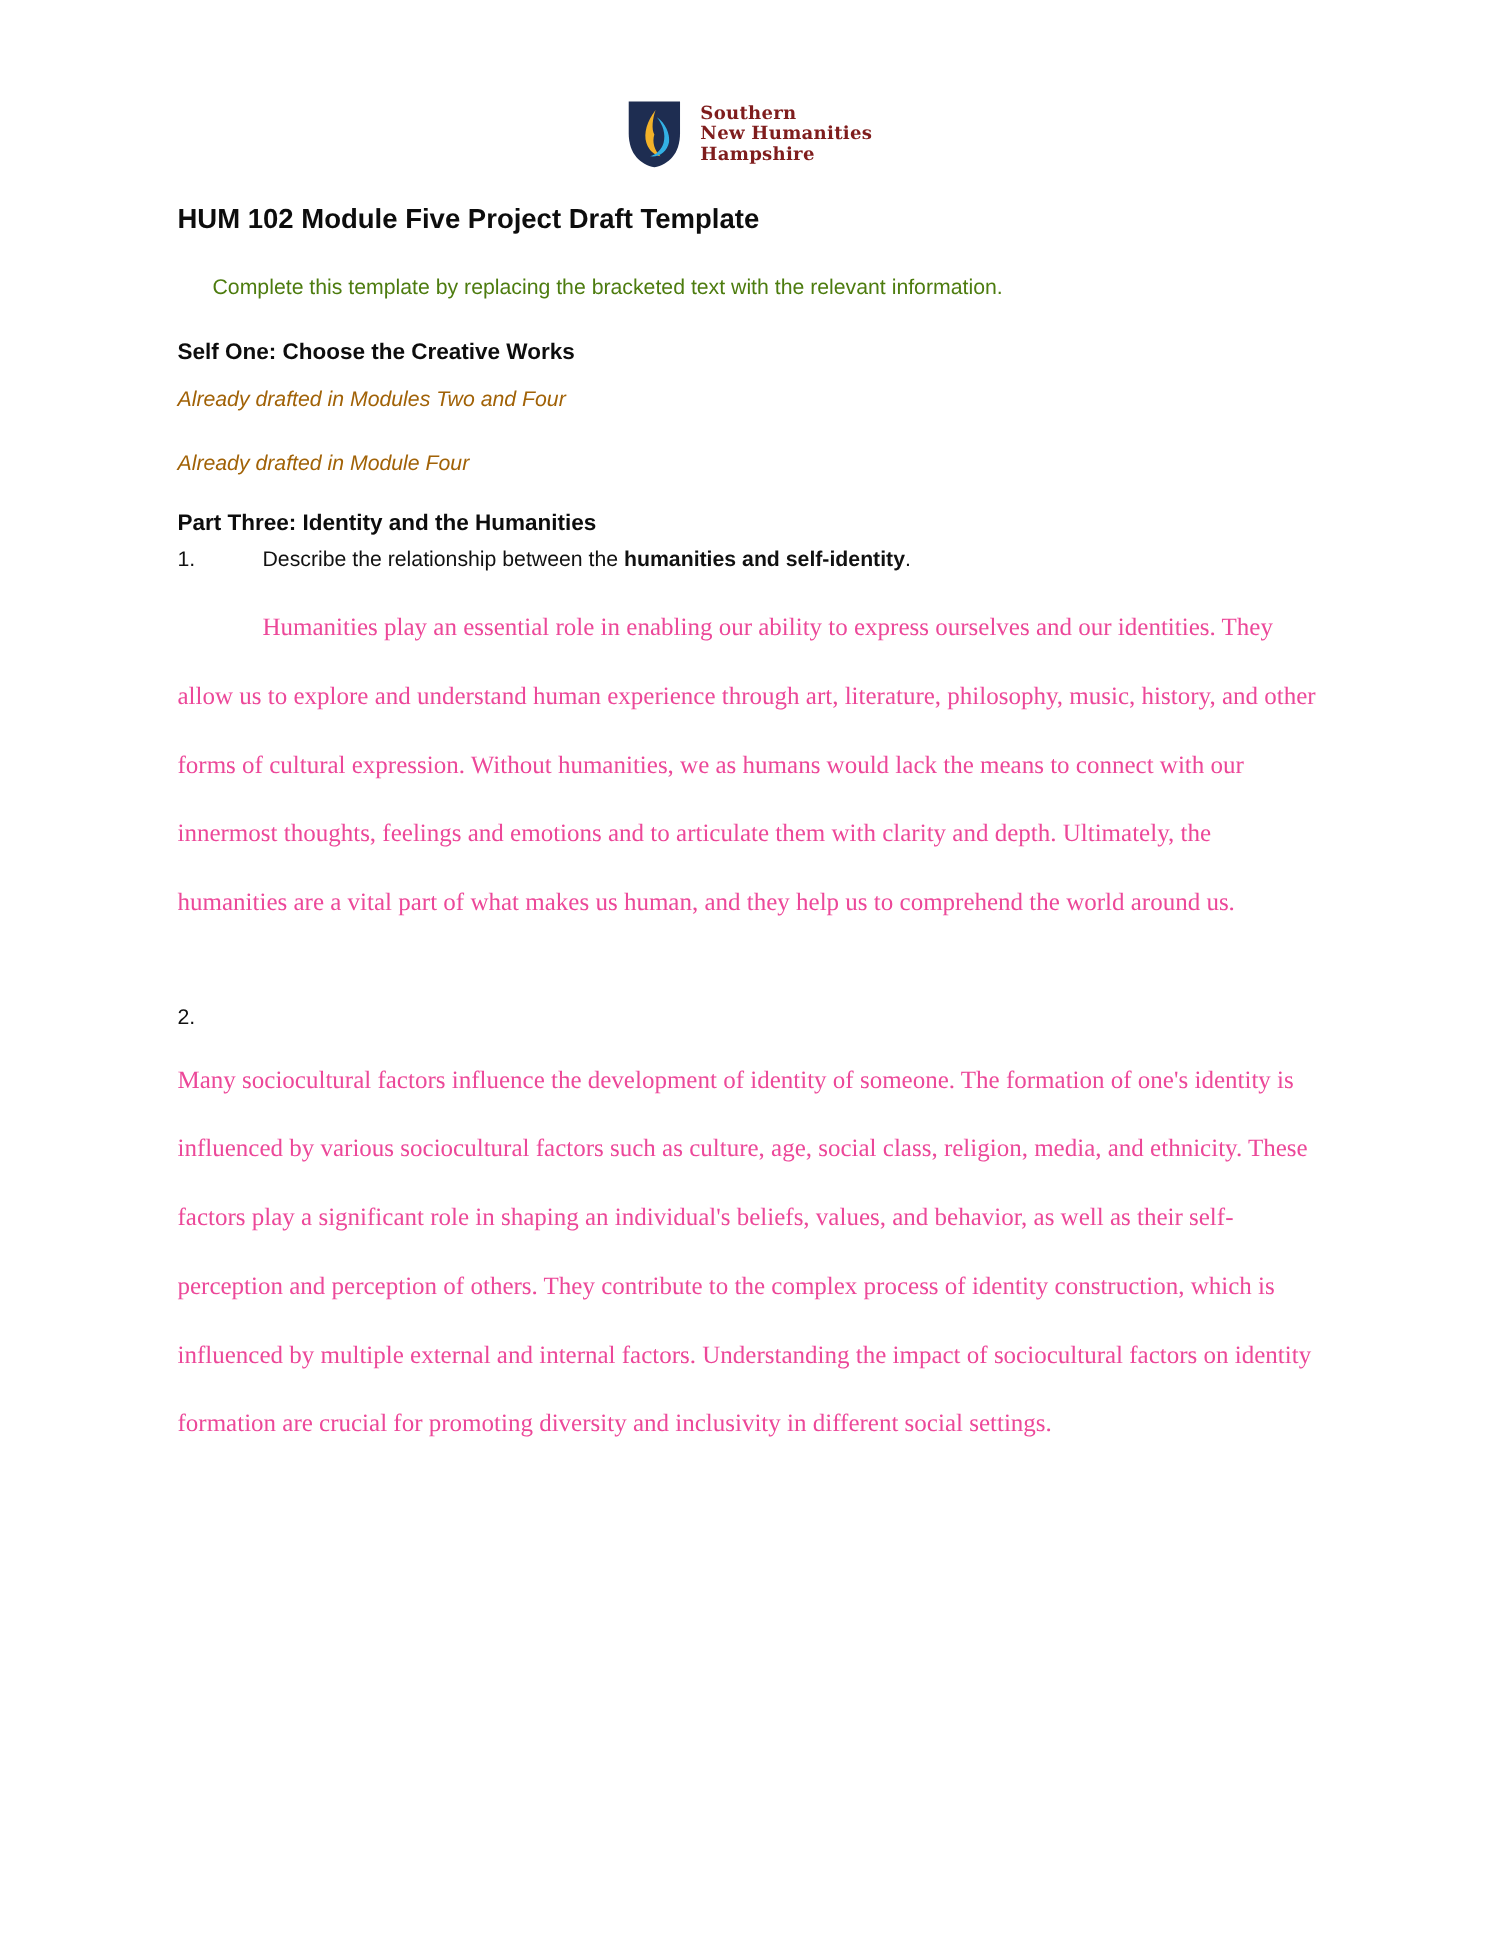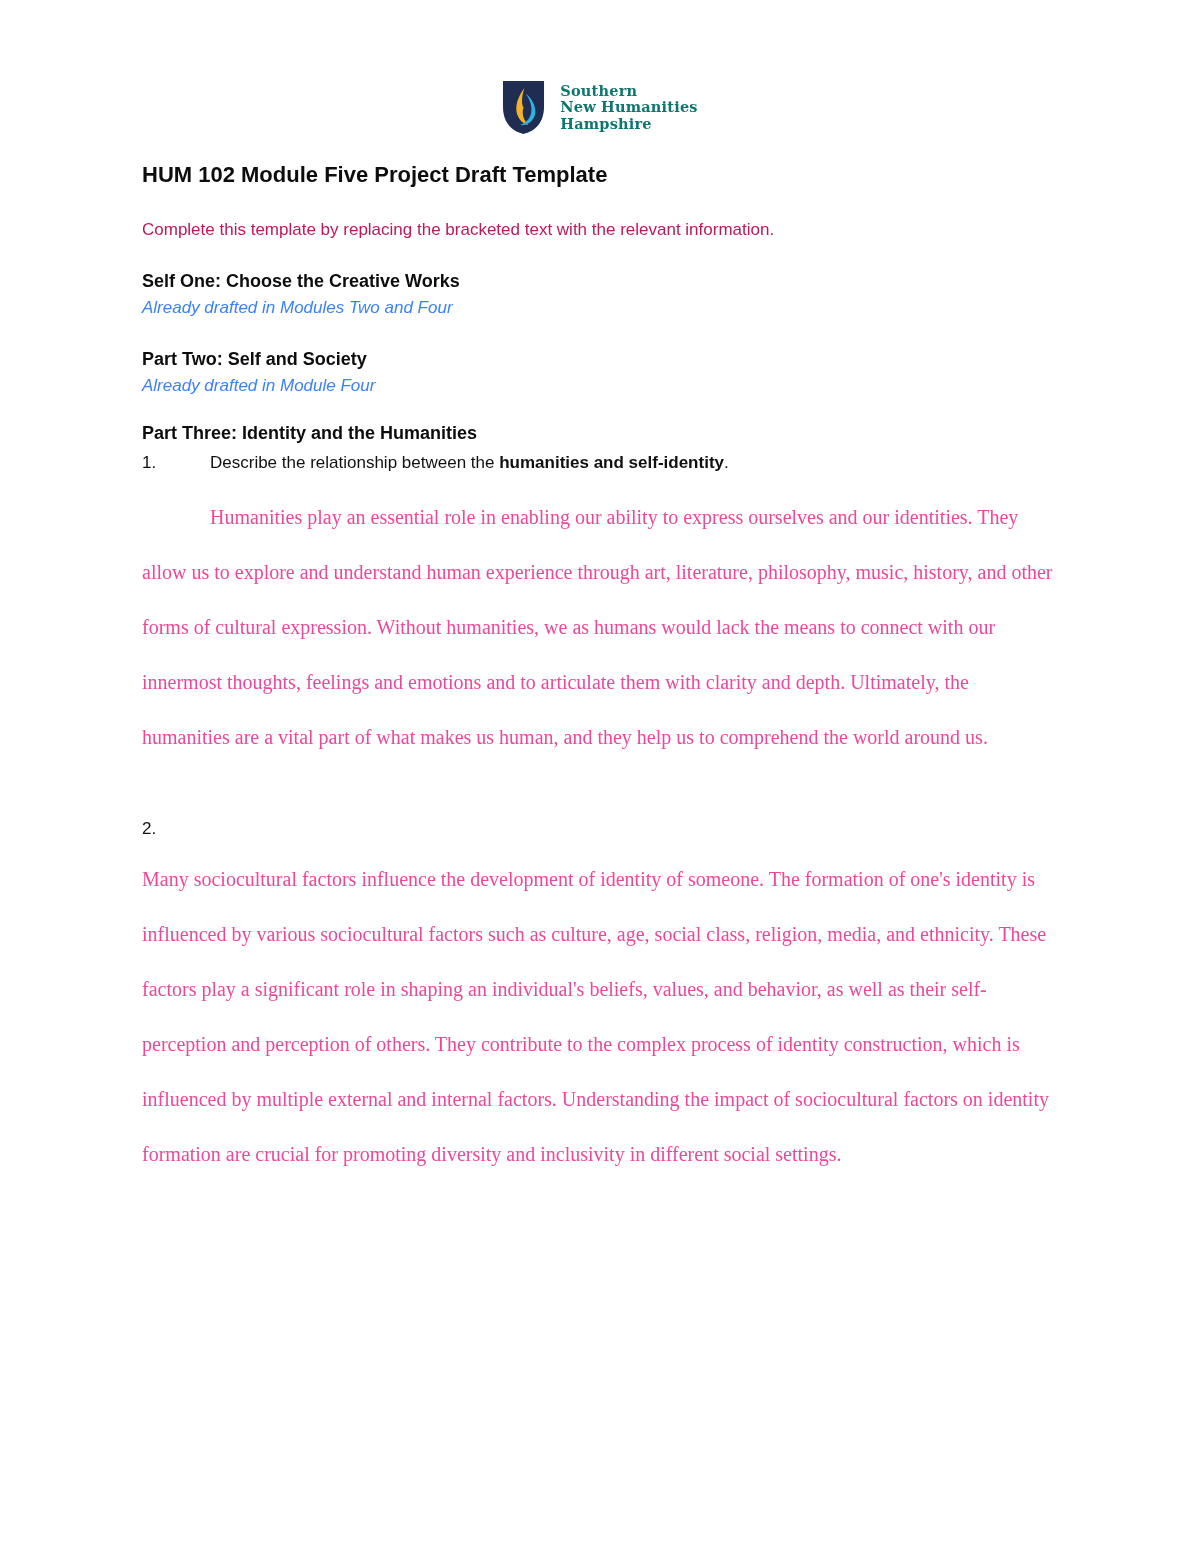--- a/index.html
+++ b/index.html
@@ -25,48 +25,49 @@
     align-items: center;
     gap: 15px;
     padding-top: 80px;
   }
   .shield { width: 43px; height: 55px; display: block; }
   .wordmark {
     font-family: "DejaVu Serif", serif;
     font-weight: bold;
     font-size: 14.5px;
     line-height: 16.5px;
-    color: #0f766e;
+    color: #7f1d1d;
     letter-spacing: 0.2px;
   }
   
   .doc-title {
     margin-top: 27px;
     text-align: left;
     font-size: 22px;
     font-weight: bold;
     color: #0d0d0d;
   }
   
   .intro {
     margin-top: 32px;
     font-size: 17px;
-    color: #be185d;
+    color: #4d7c0f;
+    margin-left: 28px;
   }
   
   .part-heading {
     font-size: 18px;
     font-weight: bold;
     color: #0d0d0d;
   }
   .part-note {
-    margin-top: 6px;
+    margin-top: 18px;
     font-size: 17px;
     font-style: italic;
-    color: #3b82f6;
+    color: #a16207;
   }
   .mt-part1 { margin-top: 31px; }
   .mt-part2 { margin-top: 31px; }
   .mt-part3 { margin-top: 27px; }
   
   .q-row {
     display: flex;
     font-size: 17px;
     color: #111111;
   }
@@ -107,21 +108,20 @@
   <h1 class="doc-title">HUM 102 Module Five Project Draft Template</h1>
 
   <p class="intro">Complete this template by replacing the bracketed text with the relevant information.</p>
 
   <div class="mt-part1">
     <div class="part-heading">Self One: Choose the Creative Works</div>
     <div class="part-note">Already drafted in Modules Two and Four</div>
   </div>
 
   <div class="mt-part2">
-    <div class="part-heading">Part Two: Self and Society</div>
     <div class="part-note">Already drafted in Module Four</div>
   </div>
 
   <div class="mt-part3">
     <div class="part-heading">Part Three: Identity and the Humanities</div>
 
     <div class="q-row mt-q1">
       <span class="q-num">1.</span>
       <span class="q-text"><span>Describe the relationship between the </span><b>humanities and self-identity</b><span>.</span></span>
     </div>

